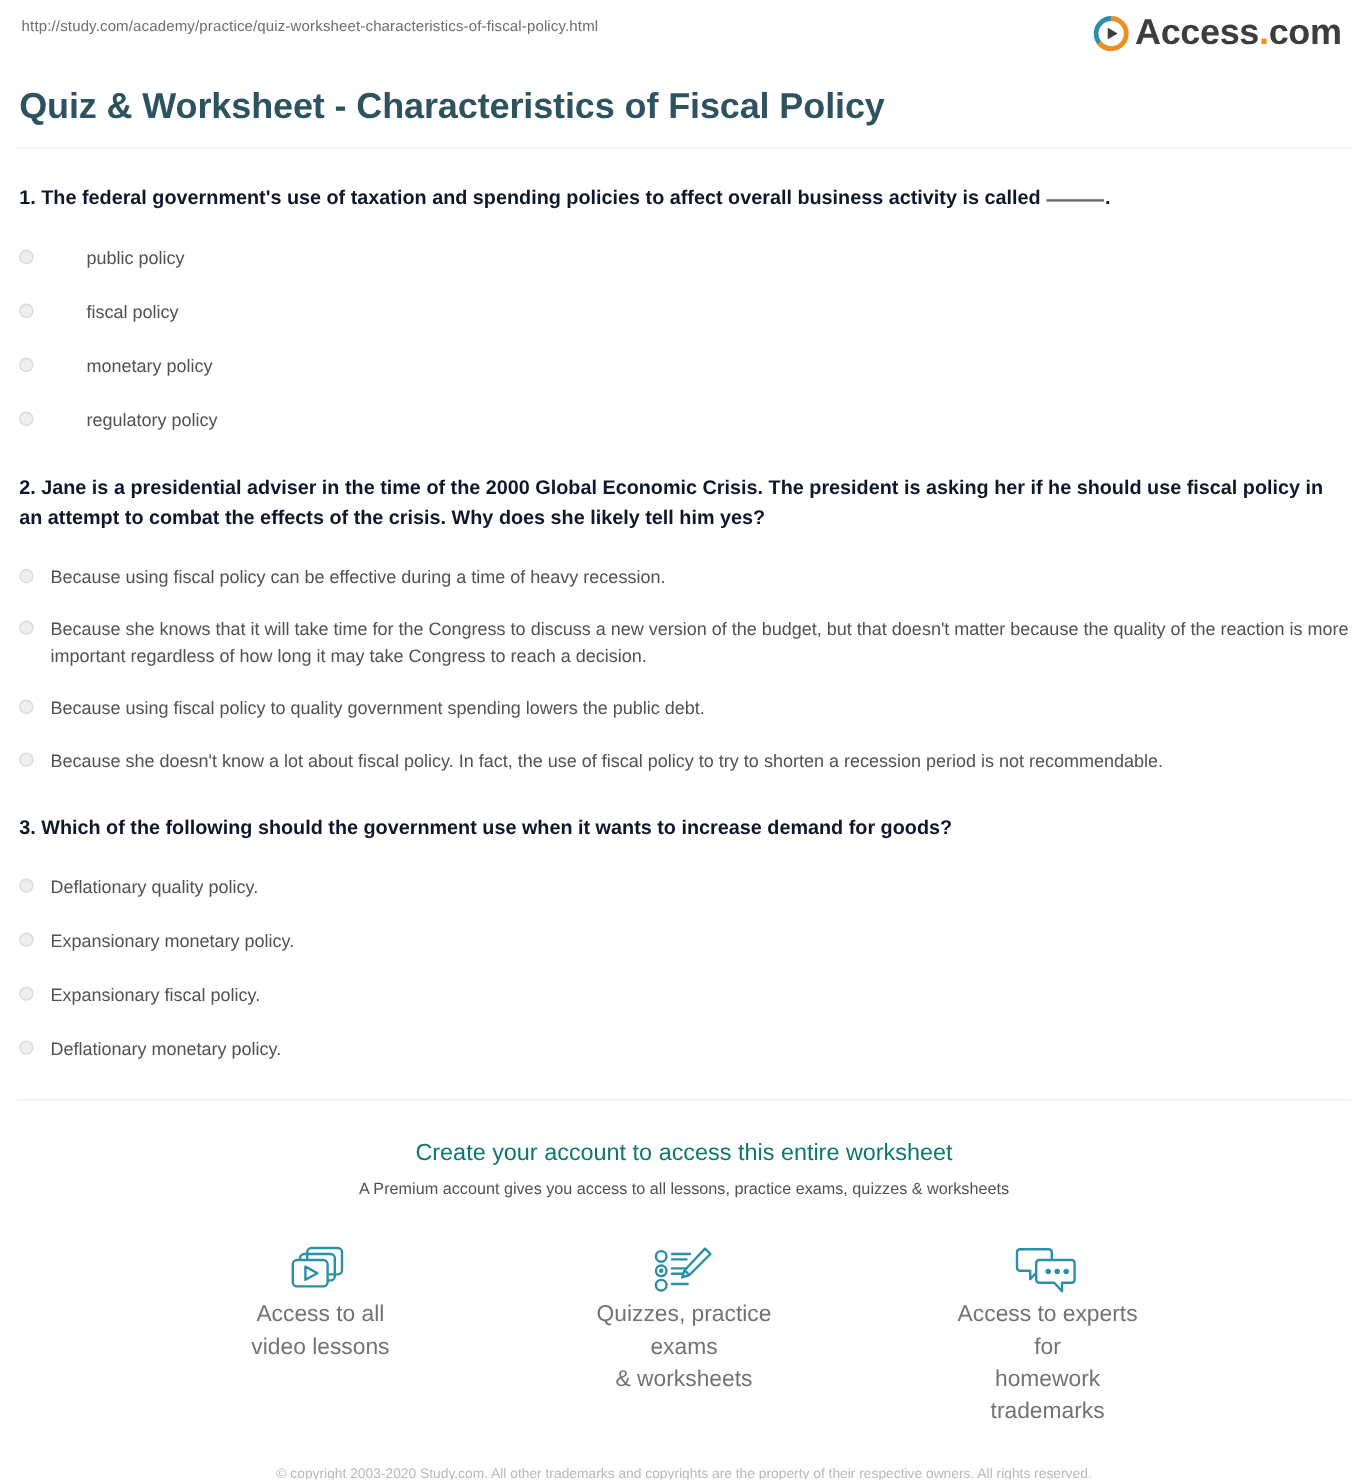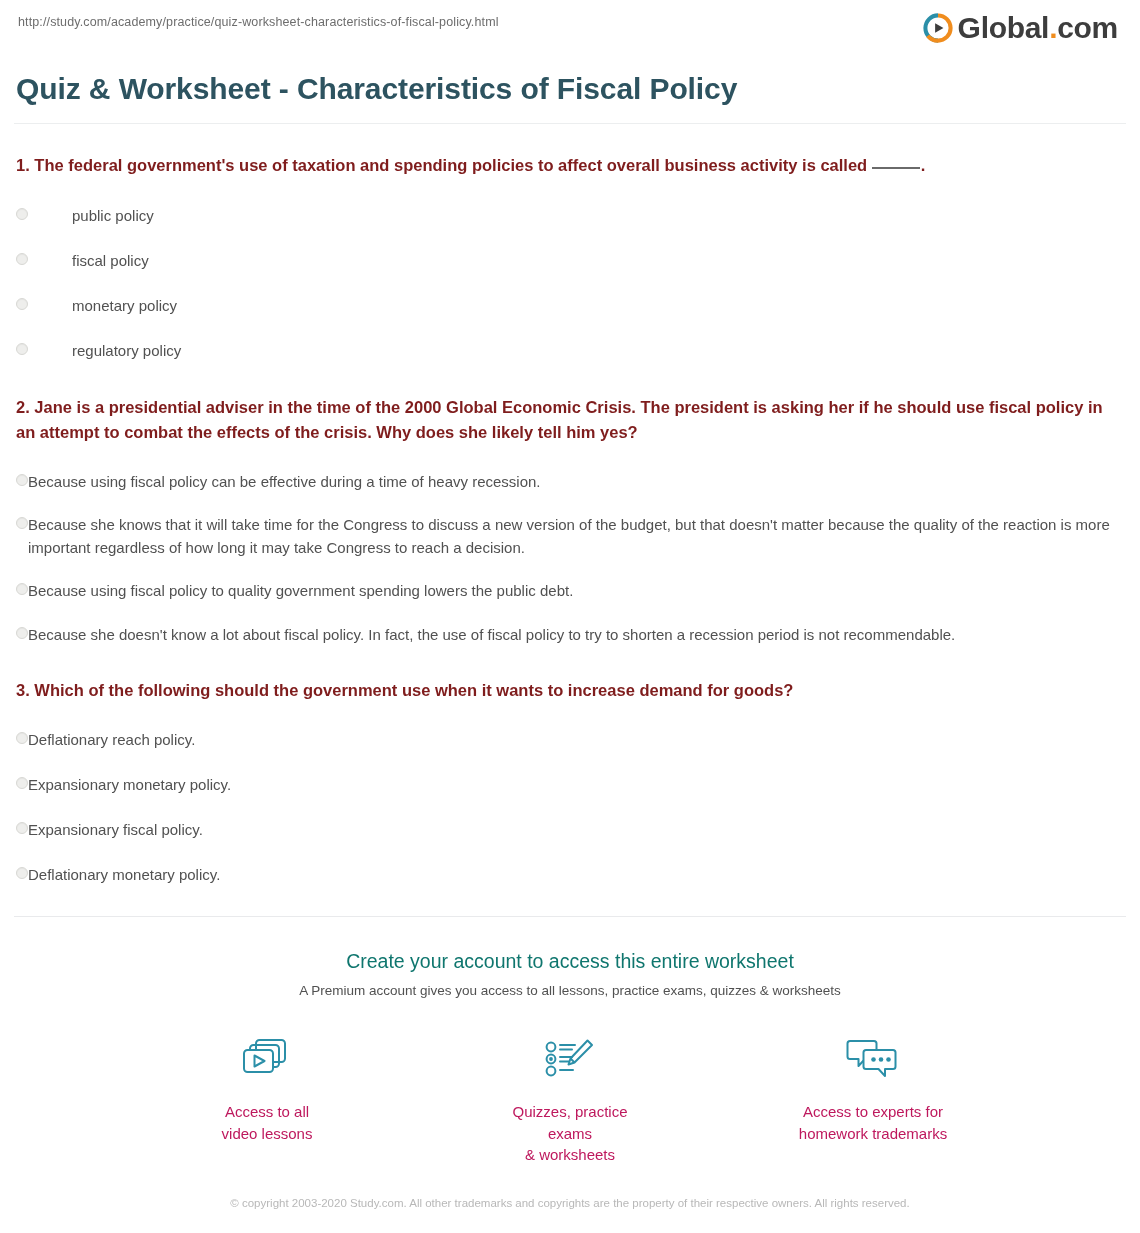--- a/index.html
+++ b/index.html
@@ -74,21 +74,21 @@
     border-top: 1px solid #eceeef;
     margin: 16px 0 0 0;
     height: 0;
   }
 
   
   .quiz { padding: 0 2px; }
   .question {
     font-size: 16.5px;
     font-weight: 700;
-    color: #7f1d1d;
+    color: #0f172a;
     line-height: 1.55;
     margin: 0;
     padding: 0;
   }
   .q-block { margin-top: 32px; }
   .q-block.first { margin-top: 29px; }
   .blank-line {
     display: inline-block;
     width: 48px;
     border-bottom: 2px solid #6a6a6a;
@@ -109,20 +109,21 @@
     border-radius: 50%;
     background: #eeeeec;
     border: 1px solid #d8d8d4;
     box-shadow: inset 0 1px 1px rgba(0,0,0,0.04);
     margin-top: 4px;
   }
   .option-label {
     font-size: 15px;
     color: #515151;
     line-height: 1.55;
+    margin-left: 14px;
     font-weight: 400;
   }
   .opts-q1 .option-label { margin-left: 16px; }
   .opts-q1 .option { margin-top: 22px; gap: 28px; }
   .opts-q1 .option:first-child { margin-top: 25px; }
   .opts-q2 .option:first-child { margin-top: 24px; }
   .opts-q2 .option { margin-top: 20px; }
   .opts-q3 .option:first-child { margin-top: 24px; }
   .opts-q3 .option { margin-top: 22px; }
 
@@ -160,23 +161,23 @@
     width: 160px;
     text-align: center;
   }
   .feature-icon {
     height: 48px;
     display: flex;
     align-items: center;
     justify-content: center;
   }
   .feature-label {
-    margin-top: 18px;
-    font-size: 15px;
-    color: #be185d;
+    margin-top: 0;
+    font-size: 19px;
+    color: #737373;
     line-height: 1.42;
   }
 
   .copyright {
     margin: 30px auto 0 auto;
     width: 700px;
     text-align: center;
     font-size: 11.5px;
     color: #b8b8b8;
     line-height: 1.55;
@@ -192,21 +193,21 @@
     <div class="logo">
       <span class="logo-mark">
         <svg viewBox="0 0 40 40" width="30" height="30" aria-hidden="true">
           <path d="M20 3.2 A16.8 16.8 0 0 1 20 36.8" fill="none" stroke="#f08d1e" stroke-width="5.4"></path>
           <path d="M20 36.8 A16.8 16.8 0 0 1 20 3.2" fill="none" stroke="#2b8fa8" stroke-width="5.4"></path>
           <path d="M20 36.8 A16.8 16.8 0 0 1 6.4 30.2" fill="none" stroke="#f08d1e" stroke-width="5.4"></path>
           <circle cx="20" cy="20" r="11.3" fill="#ffffff"></circle>
           <path d="M16.2 13.6 L27.2 20 L16.2 26.4 Z" fill="#3d3d3d"></path>
         </svg>
       </span>
-      <span class="logo-text"><span>Global</span><span class="logo-dot">.</span><span>com</span></span>
+      <span class="logo-text"><span>Access</span><span class="logo-dot">.</span><span>com</span></span>
     </div>
   </div>
 
   <h1 class="title">Quiz &amp; Worksheet - Characteristics of Fiscal Policy</h1>
   <hr class="rule">
 
   <div class="quiz">
 
     <div class="q-block first">
       <p class="question">
@@ -260,21 +261,21 @@
     </div>
 
     <div class="q-block">
       <p class="question">
         <span>3.</span>
         <span>Which of the following should the government use when it wants to increase demand for goods?</span>
       </p>
       <ul class="options opts-q3">
         <li class="option">
           <span class="radio"></span>
-          <span class="option-label">Deflationary reach policy.</span>
+          <span class="option-label">Deflationary quality policy.</span>
         </li>
         <li class="option">
           <span class="radio"></span>
           <span class="option-label">Expansionary monetary policy.</span>
         </li>
         <li class="option">
           <span class="radio"></span>
           <span class="option-label">Expansionary fiscal policy.</span>
         </li>
         <li class="option">

